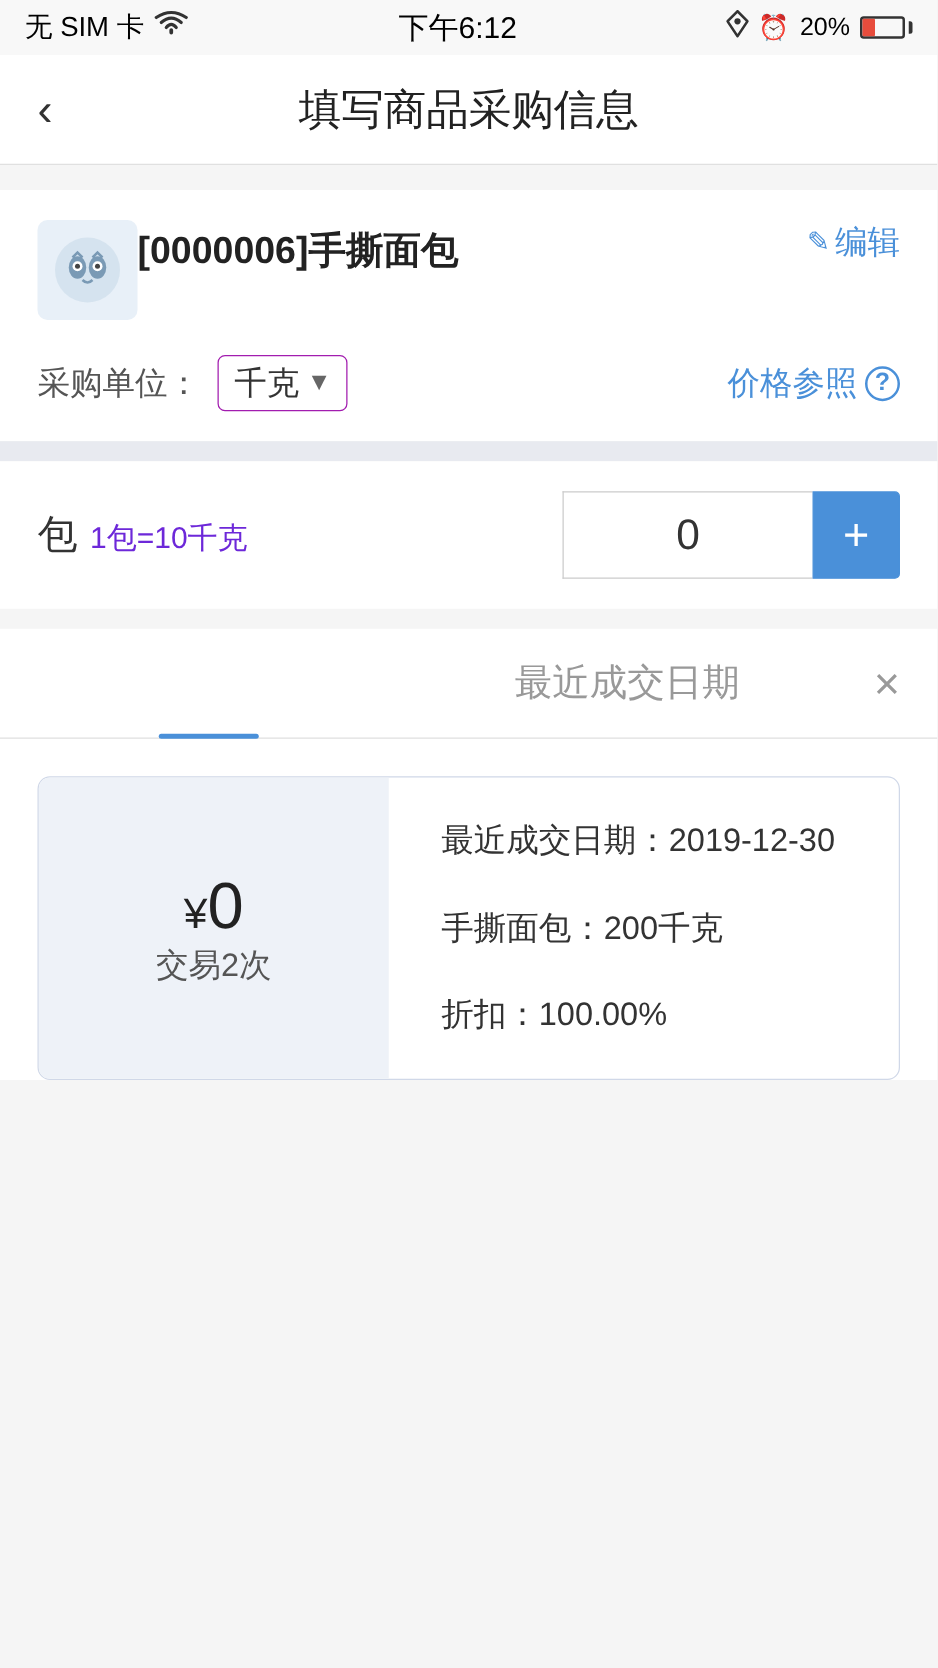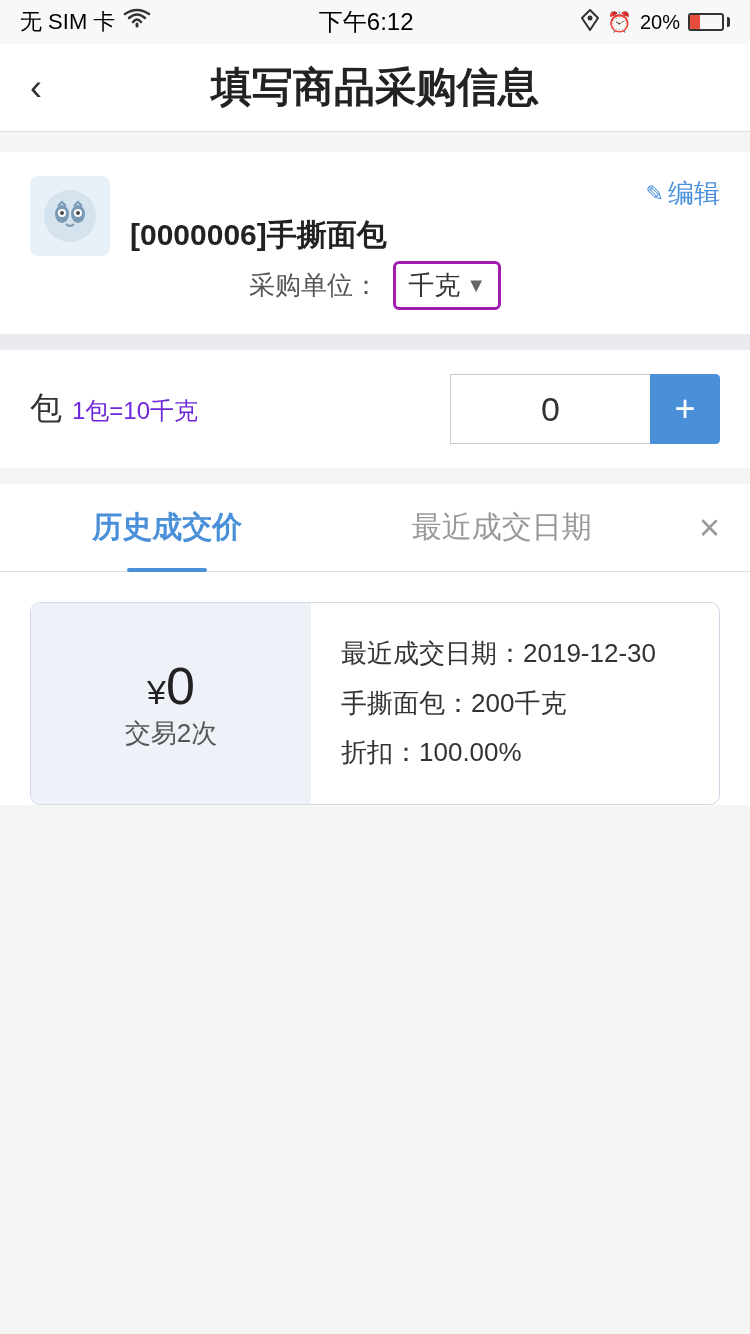--- a/index.html
+++ b/index.html
@@ -83,40 +83,39 @@
       font-size: 36px;
       color: #333;
       cursor: pointer;
       padding: 10px;
       margin-left: -10px;
     }
     .nav-title {
       position: absolute;
       left: 50%;
       transform: translateX(-50%);
-      font-size: 41px;
-      font-weight: 700;
+      font-size: 34px;
+      font-weight: 400;
       color: #222;
     }
 
     
     .product-card {
       background: #ffffff;
       margin-top: 20px;
       padding: 24px 30px;
     }
     .product-header {
       display: flex;
       align-items: flex-start;
       justify-content: space-between;
     }
     .product-left {
       display: flex;
-      align-items: flex-end;
-      gap: 20px;
+      align-items: flex-start;
     }
     .product-icon {
       width: 80px;
       height: 80px;
       background: #e8f0f8;
       border-radius: 8px;
       display: flex;
       align-items: center;
       justify-content: center;
       overflow: hidden;
@@ -139,31 +138,30 @@
       gap: 4px;
       white-space: nowrap;
     }
     .edit-icon {
       font-size: 22px;
     }
     .product-unit-row {
       display: flex;
       align-items: center;
       justify-content: space-between;
-      margin-top: 5px;
-      flex-direction: column;
+      margin-top: 28px;
     }
     .unit-label {
       font-size: 26px;
       color: #555;
     }
     .unit-select {
       display: inline-flex;
       align-items: center;
-      border: 3px solid #a21caf;
+      border: 1px solid #a21caf;
       border-radius: 6px;
       padding: 4px 12px;
       font-size: 26px;
       color: #333;
       margin-left: 10px;
       gap: 6px;
     }
     .unit-arrow {
       font-size: 20px;
       color: #666;
@@ -321,21 +319,22 @@
     .trade-count {
       font-size: 26px;
       color: #555;
     }
     .history-detail-side {
       flex: 1;
       padding: 30px 30px;
       display: flex;
       flex-direction: column;
       justify-content: flex-end;
-      gap: 8px;
+      gap: 28px;
+      margin-left: 12px;
     }
     .detail-line {
       font-size: 26px;
       color: #333;
       line-height: 1.6;
     }
   </style>
 </head>
 <body>
 
@@ -401,40 +400,43 @@
     </span>
   </div>
   <div class="product-unit-row">
     <div>
       <span class="unit-label">采购单位：</span>
       <span class="unit-select">
         <span>千克</span>
         <span class="unit-arrow">▼</span>
       </span>
     </div>
+    <span class="price-ref">
+      <span>价格参照</span>
+      <span class="price-ref-icon">?</span>
+    </span>
   </div>
 </div>
 
 <div class="divider-thick"></div>
 
 <div class="quantity-row">
   <div class="quantity-label-group">
     <span class="quantity-unit-text">包</span>
     <span class="quantity-sub">1包=10千克</span>
   </div>
   <div class="quantity-input-group">
     <input class="quantity-input" type="text" value="0" style="">
     <div class="quantity-plus">+</div>
   </div>
 </div>
 
 <div class="tabs-panel">
   <div class="tabs-header">
     <div class="tab-item">
-      <span class="tab-label active">历史成交价</span>
       <div class="tab-underline"></div>
     </div>
     <div class="tab-item">
       <span class="tab-label">最近成交日期</span>
     </div>
     <span class="close-btn">×</span>
   </div>
 
   <div class="history-card">
     <div class="history-price-side">

